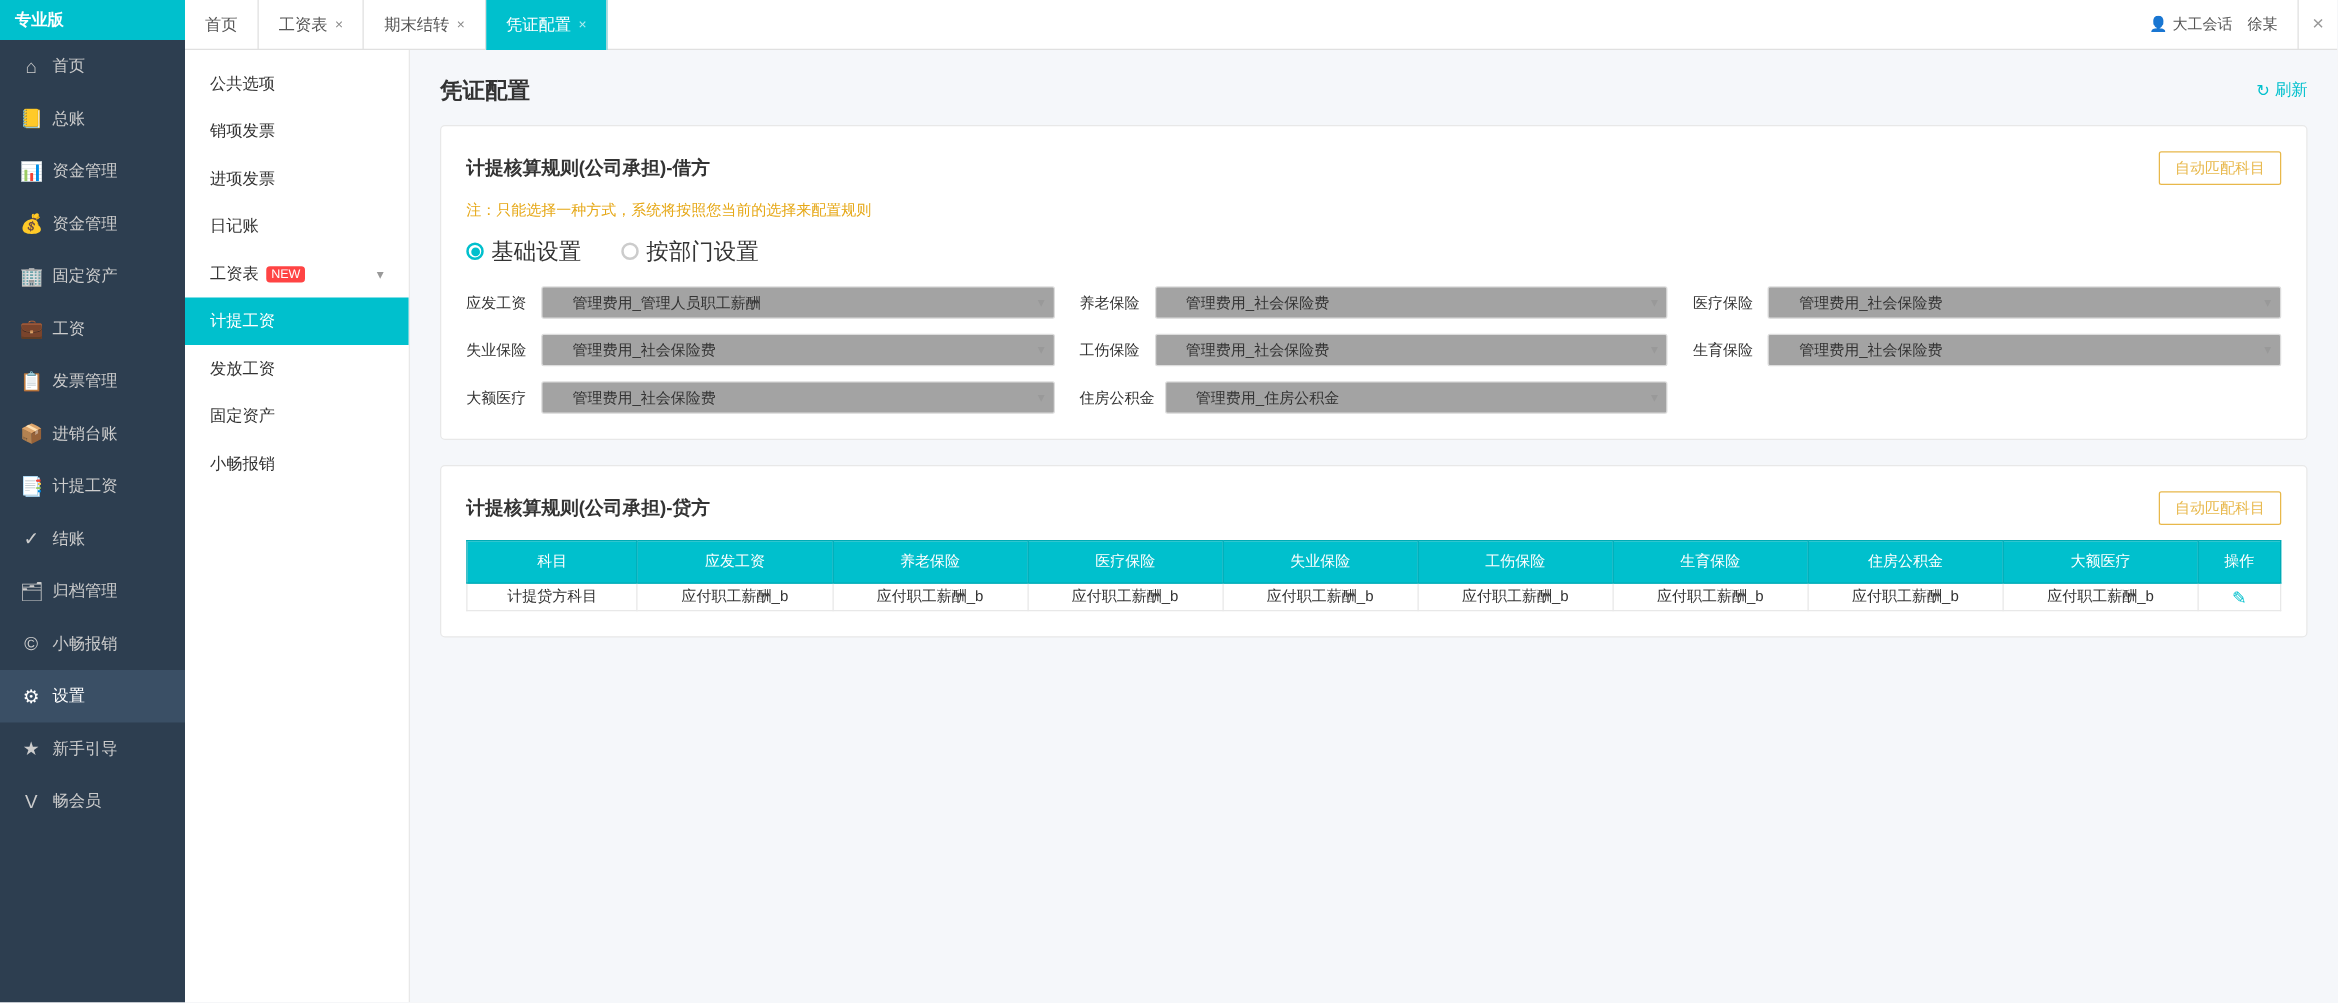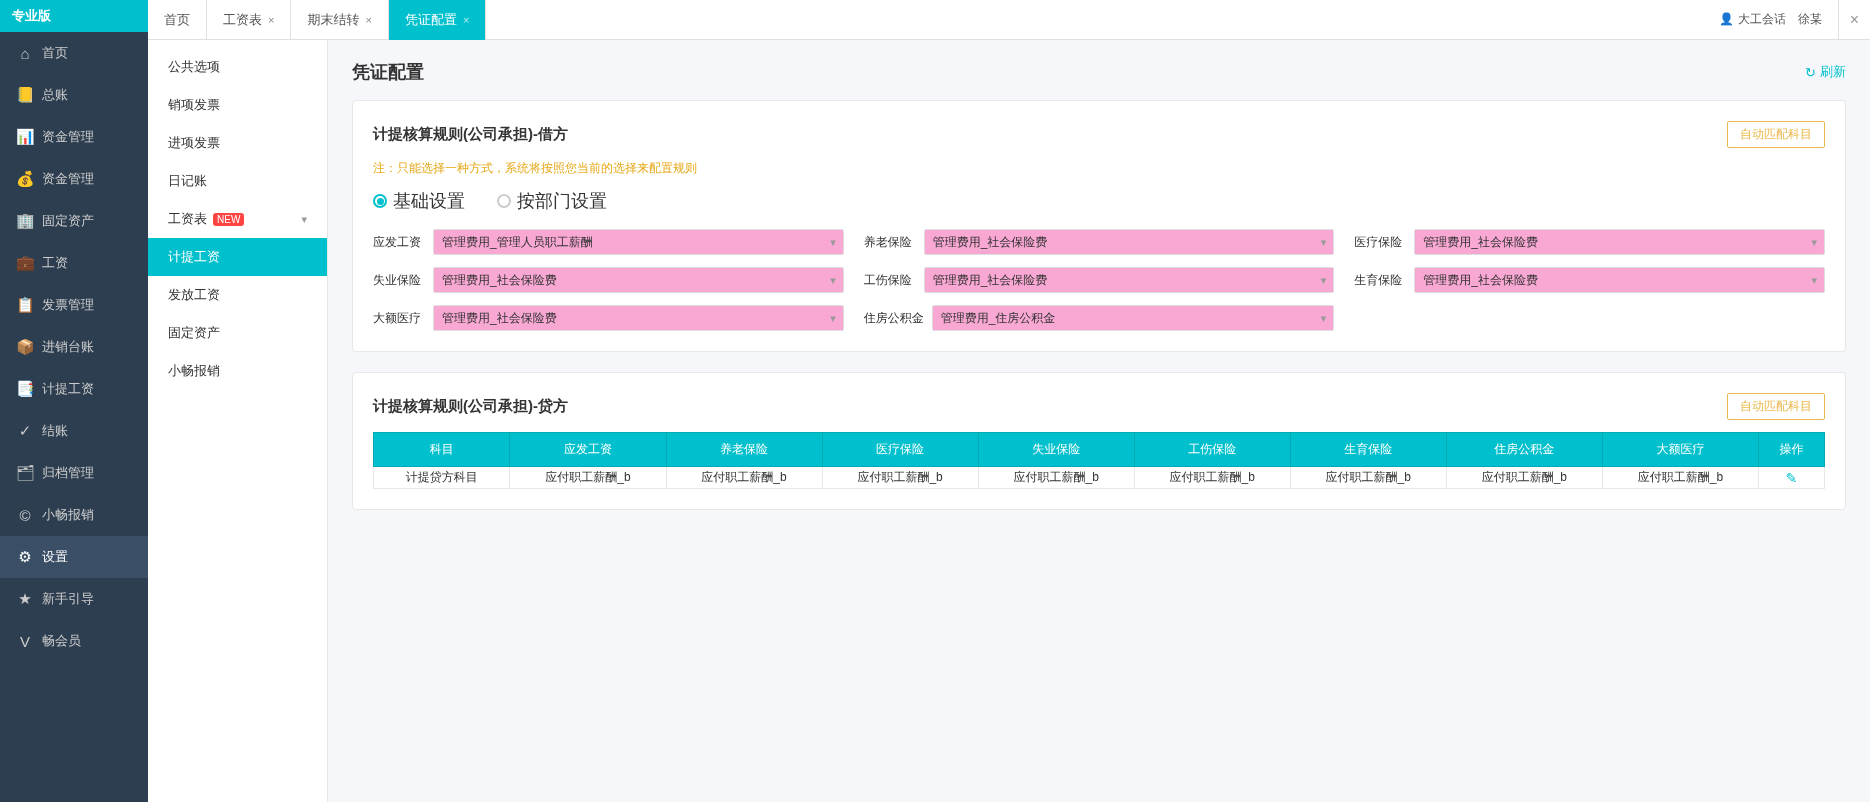--- a/index.html
+++ b/index.html
@@ -248,22 +248,22 @@
       white-space: nowrap;
       min-width: 52px;
     }
     .select-wrapper {
       flex: 1;
       position: relative;
     }
     .select-wrapper select {
       width: 100%;
       border: 1px solid #ddd;
-      background: #f9a8d4;
-      padding: 5px 24px 5px 8px;
+      background: #a3a3a3;
+      padding: 5px 24px 5px 24px;
       font-size: 12px;
       color: #333;
       border-radius: 2px;
       cursor: pointer;
       appearance: none;
     }
     .select-wrapper::after {
       content: '▾';
       position: absolute;
       right: 8px;

